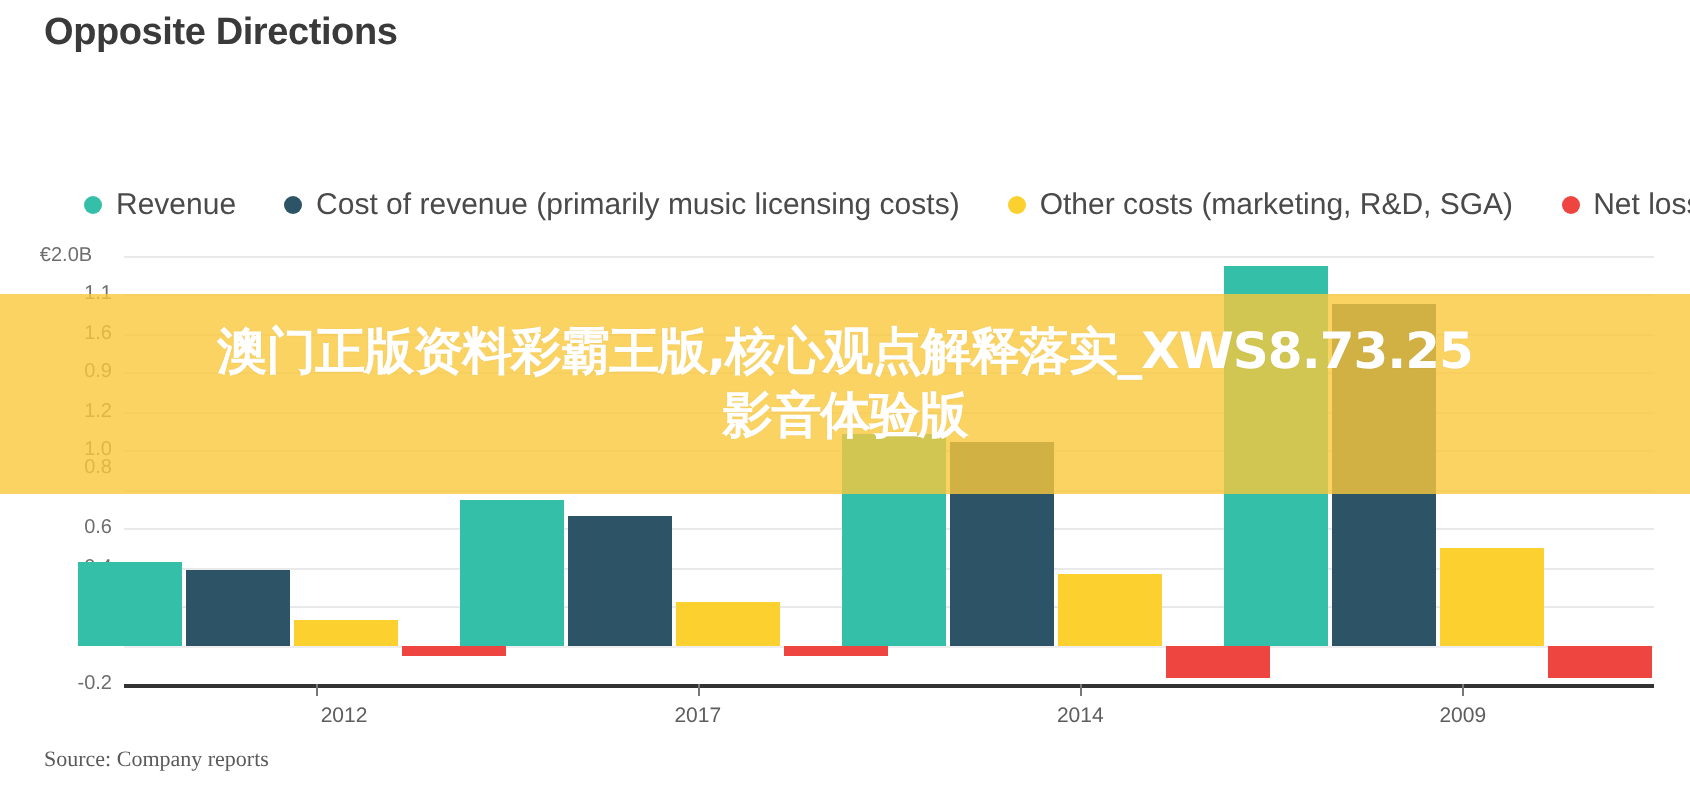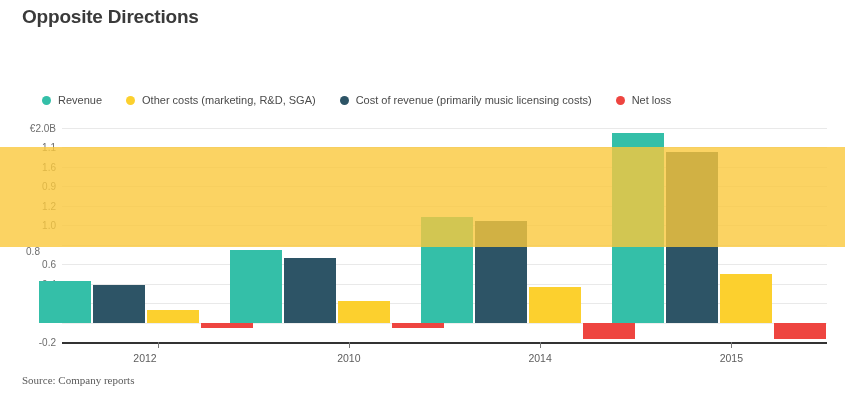--- a/index.html
+++ b/index.html
@@ -30,21 +30,21 @@
   .legend{
     position:absolute;left:42px;top:94px;
     display:flex;align-items:center;gap:0px;
   }
   .leg-item{display:flex;align-items:center;margin-right:24px;}
   .leg-dot{
     width:9px;height:9px;border-radius:50%;
     margin-right:7px;flex:none;
   }
   .leg-label{
-    font-size:11px;color:#4a4a4a;white-space:nowrap;
+    font-size:15px;color:#4a4a4a;white-space:nowrap;
     font-family:"Liberation Sans", sans-serif;
   }
 
   
   .plot{
     position:absolute;
     left:62px;top:128px;
     width:765px;height:214px;
   }
   .gridline{
@@ -106,80 +106,84 @@
 <div class="wrap">
 
   <div class="title">Opposite Directions</div>
 
   <div class="legend" id="legend">
       <div class="leg-item">
         <span class="leg-dot" style="background: rgb(52, 191, 168);"></span>
         <span class="leg-label">Revenue</span>
       </div>
       <div class="leg-item">
+        <span class="leg-dot" style="background: rgb(45, 84, 102);"></span>
+        <span class="leg-label">Cost of revenue (primarily music licensing costs)</span>
+      </div>
+      <div class="leg-item">
         <span class="leg-dot" style="background: rgb(252, 208, 46);"></span>
         <span class="leg-label">Other costs (marketing, R&amp;D, SGA)</span>
-      </div>
-      <div class="leg-item">
-        <span class="leg-dot" style="background: rgb(45, 84, 102);"></span>
-        <span class="leg-label">Cost of revenue (primarily music licensing costs)</span>
       </div>
       <div class="leg-item">
         <span class="leg-dot" style="background: rgb(238, 69, 64);"></span>
         <span class="leg-label">Net loss</span>
       </div>
     </div>
 
   <div class="plot" id="plot">
     <div class="axis-line"></div>
   <div class="gridline" style="top: 0px;"></div>
-      <div class="ylabel" style="top: 0px; left: -52px;">€2.0B</div>
+      <div class="ylabel" style="top: 0px; left: -52px; text-align: center;">€2.0B</div>
       <div class="gridline" style="top: 19.4545px;"></div>
       <div class="ylabel" style="top: 19.4545px; left: -52px;">1.1</div>
       <div class="gridline" style="top: 38.9091px;"></div>
       <div class="ylabel" style="top: 38.9091px; left: -52px;">1.6</div>
       <div class="gridline" style="top: 58.3636px;"></div>
       <div class="ylabel" style="top: 58.3636px; left: -52px;">0.9</div>
       <div class="gridline" style="top: 77.8182px;"></div>
       <div class="ylabel" style="top: 77.8182px; left: -52px;">1.2</div>
       <div class="gridline" style="top: 97.2727px;"></div>
       <div class="ylabel" style="top: 97.2727px; left: -52px;">1.0</div>
       <div class="gridline" style="top: 116.727px;"></div>
-      <div class="ylabel" style="top: 123px; left: -52px; text-align: center;">0.8</div>
+      <div class="ylabel" style="top: 106px; left: -52px;">0.8</div>
       <div class="gridline" style="top: 136.182px;"></div>
       <div class="ylabel" style="top: 136.182px; left: -52px;">0.6</div>
       <div class="gridline" style="top: 155.636px;"></div>
       <div class="ylabel" style="top: 155.636px; left: -52px;">0.4</div>
       <div class="gridline" style="top: 175.091px;"></div>
       <div class="ylabel" style="top: 175.091px; left: -52px;">0.2</div>
       <div class="gridline zero" style="top: 194.545px;"></div>
       <div class="ylabel" style="top: 177px; left: -52px;">0.0</div>
       <div class="ylabel" style="top: 214px; left: -52px;">-0.2</div>
       <div class="bar" style="left: -23.375px; top: 152.718px; width: 52px; height: 41.8273px; background: rgb(52, 191, 168);"></div>
       <div class="bar" style="left: 30.625px; top: 156.609px; width: 52px; height: 37.9364px; background: rgb(45, 84, 102);"></div>
       <div class="bar" style="left: 84.625px; top: 181.9px; width: 52px; height: 12.6455px; background: rgb(252, 208, 46);"></div>
       <div class="bar" style="left: 138.625px; top: 194.545px; width: 52px; height: 5.83636px; background: rgb(238, 69, 64);"></div>
       <div class="tick-mark" style="left: 95.625px;"></div>
-      <div class="xlabel" style="left: 83px;">2012</div>
+      <div class="xlabel" style="left: 110px;">2012</div>
       <div class="bar" style="left: 167.875px; top: 121.591px; width: 52px; height: 72.9545px; background: rgb(52, 191, 168);"></div>
       <div class="bar" style="left: 221.875px; top: 130.345px; width: 52px; height: 64.2px; background: rgb(45, 84, 102);"></div>
       <div class="bar" style="left: 275.875px; top: 173.145px; width: 52px; height: 21.4px; background: rgb(252, 208, 46);"></div>
       <div class="bar" style="left: 329.875px; top: 194.545px; width: 52px; height: 5.83636px; background: rgb(238, 69, 64);"></div>
       <div class="tick-mark" style="left: 286.875px;"></div>
-      <div class="xlabel" style="left: 286.875px;">2010</div>
+      <div class="xlabel" style="left: 286.875px;">2017</div>
       <div class="bar" style="left: 359.125px; top: 89.4909px; width: 52px; height: 105.055px; background: rgb(52, 191, 168);"></div>
       <div class="bar" style="left: 413.125px; top: 93.3818px; width: 52px; height: 101.164px; background: rgb(45, 84, 102);"></div>
       <div class="bar" style="left: 467.125px; top: 158.555px; width: 52px; height: 35.9909px; background: rgb(252, 208, 46);"></div>
       <div class="bar" style="left: 521.125px; top: 194.545px; width: 52px; height: 16.5364px; background: rgb(238, 69, 64);"></div>
       <div class="tick-mark" style="left: 478.125px;"></div>
       <div class="xlabel" style="left: 478.125px;">2014</div>
       <div class="bar" style="left: 550.375px; top: 4.86364px; width: 52px; height: 189.682px; background: rgb(52, 191, 168);"></div>
       <div class="bar" style="left: 604.375px; top: 24.3182px; width: 52px; height: 170.227px; background: rgb(45, 84, 102);"></div>
       <div class="bar" style="left: 658.375px; top: 145.909px; width: 52px; height: 48.6364px; background: rgb(252, 208, 46);"></div>
       <div class="bar" style="left: 712.375px; top: 194.545px; width: 52px; height: 16.5364px; background: rgb(238, 69, 64);"></div>
       <div class="tick-mark" style="left: 669.375px;"></div>
-      <div class="xlabel" style="left: 669.375px;">2015</div>
+      <div class="xlabel" style="left: 669.375px;">2009</div>
     </div>
 
   <div class="overlay"></div>
+  <div class="overlay-text">
+    <div>澳门正版资料彩霸王版,核心观点解释落实_XWS8.73.25</div>
+    <div>影音体验版</div>
+  </div>
 
   <div class="source">Source: Company reports</div>
 </div>
 
 </body></html>

